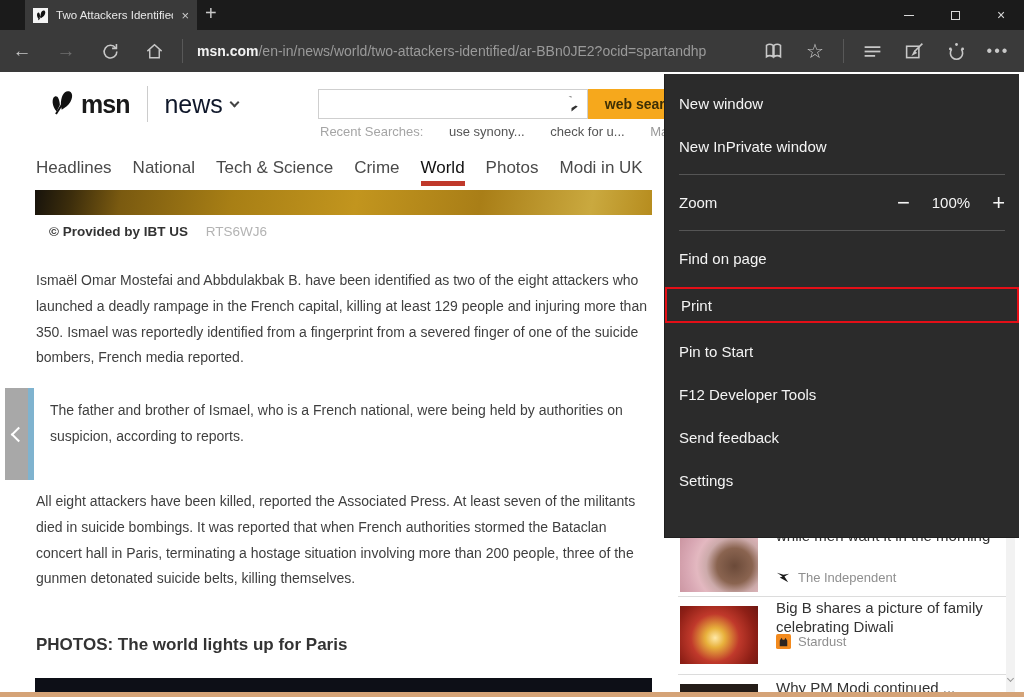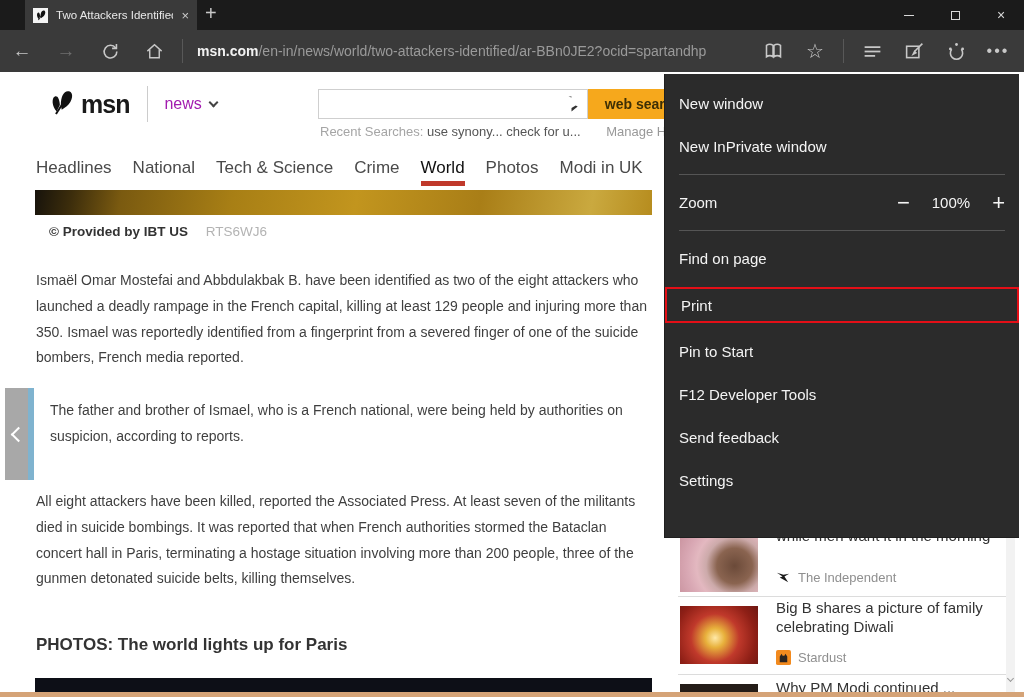--- a/index.html
+++ b/index.html
@@ -41,31 +41,31 @@
   .ri svg { width:21px; height:21px; vertical-align:middle; }
   .star-ico { font-size:20px; }
   .more-ico { font-size:16px; letter-spacing:2px; }
 
   
   .page { position:absolute; left:5px; top:72px; width:1014px; height:620px; background:#ffffff; }
   .msn-logo-row { position:absolute; left:42px; top:14px; display:flex; align-items:center; }
   .msn-butterfly svg { width:30px; height:26px; }
   .msn-logo-text { font-size:25px; font-weight:bold; color:#1a1a1a; margin-left:4px; letter-spacing:-1px; }
   .logo-sep { width:1px; height:36px; background:#cccccc; margin:0 16px 0 18px; }
-  .section-name { font-size:16px; color:#a21caf; }
+  .section-name { font-size:25px; color:#0f172a; }
   .chev-down { display:inline-block; width:7px; height:7px; border-right:2px solid #444; border-bottom:2px solid #444;
                transform:rotate(45deg); margin-left:8px; margin-bottom:3px; }
   .search-wrap { position:absolute; left:313px; top:17px; display:flex; }
   .search-input { width:240px; height:30px; border:1px solid #cfcfcf; border-right:none; font-size:14px; padding:0 6px; outline:none; }
   .bing-box { width:30px; height:30px; border:1px solid #cfcfcf; border-left:none; background:#fff;
               display:flex; align-items:center; justify-content:center; }
   .bing-box svg { width:18px; height:18px; }
   .websearch-btn { width:110px; height:30px; background:#f6a81c; border:none; font-size:14px; font-weight:bold; color:#3d2f05; }
   .recent-row { position:absolute; left:315px; top:52px; font-size:13px; color:#a5a5a5; white-space:nowrap; }
-  .recent-row .recent-link { color:#555; margin-left:0; }
+  .recent-row .recent-link { color:#555; margin-left:22px; }
   .recent-row .manage-link { color:#999; margin-left:22px; }
   .nav-row { position:absolute; left:31px; top:86px; display:flex; gap:21px; font-size:17px; color:#4a4a4a; white-space:nowrap; }
   .nav-item { position:relative; padding-bottom:8px; }
   .nav-item.active { color:#111; }
   .nav-item.active::after { content:""; position:absolute; left:0; right:0; bottom:0; height:5px; background:#c0392b; }
 
   
   .photo-strip { position:absolute; left:30px; top:118px; width:617px; height:25px;
     background:linear-gradient(100deg,#17130c 0%,#3c2d0c 6%,#7a5a10 14%,#a87f15 32%,#c2951e 52%,#a97e17 72%,#caa93f 90%,#b68c1e 100%); }
   .caption { position:absolute; left:44px; top:152px; font-size:13.5px; color:#333; }
@@ -178,21 +178,21 @@
           <path d="M1 3l6 4-3 1 9 5-4-6 5-3-6 1z" fill="#1a1a1a"></path>
         </svg>
       <span>The Independent</span>
     </div>
   </div>
   <div class="side-div" style="top:596px;"></div>
 
   <div class="side-item" style="top:606px;">
     <div class="thumb thumb2"></div>
     <div class="side-text" style="top:-8px;">Big B shares a picture of family celebrating Diwali</div>
-    <div class="side-src" style="top:44px;">
+    <div class="side-src" style="top:28px;">
       <svg viewBox="0 0 16 16">
           <rect width="16" height="16" rx="2" fill="#f28a1e"></rect>
           <path d="M4 13V7l2-3 1 2h2l1-2 2 3v6z" fill="#2b2420"></path>
         </svg>
       <span>Stardust</span>
     </div>
   </div>
   <div class="side-div" style="top:674px;"></div>
 
   <div class="side-item" style="top:684px;">

